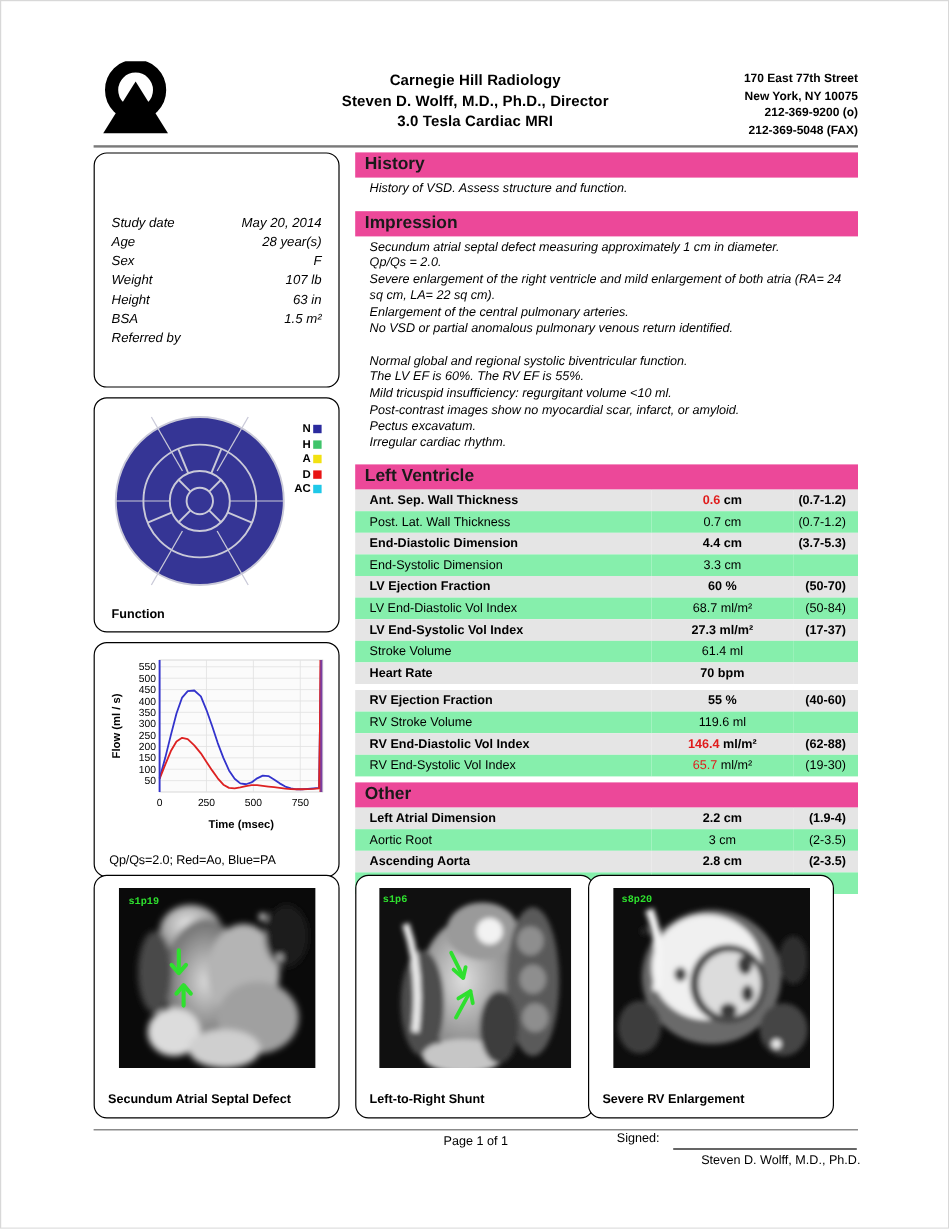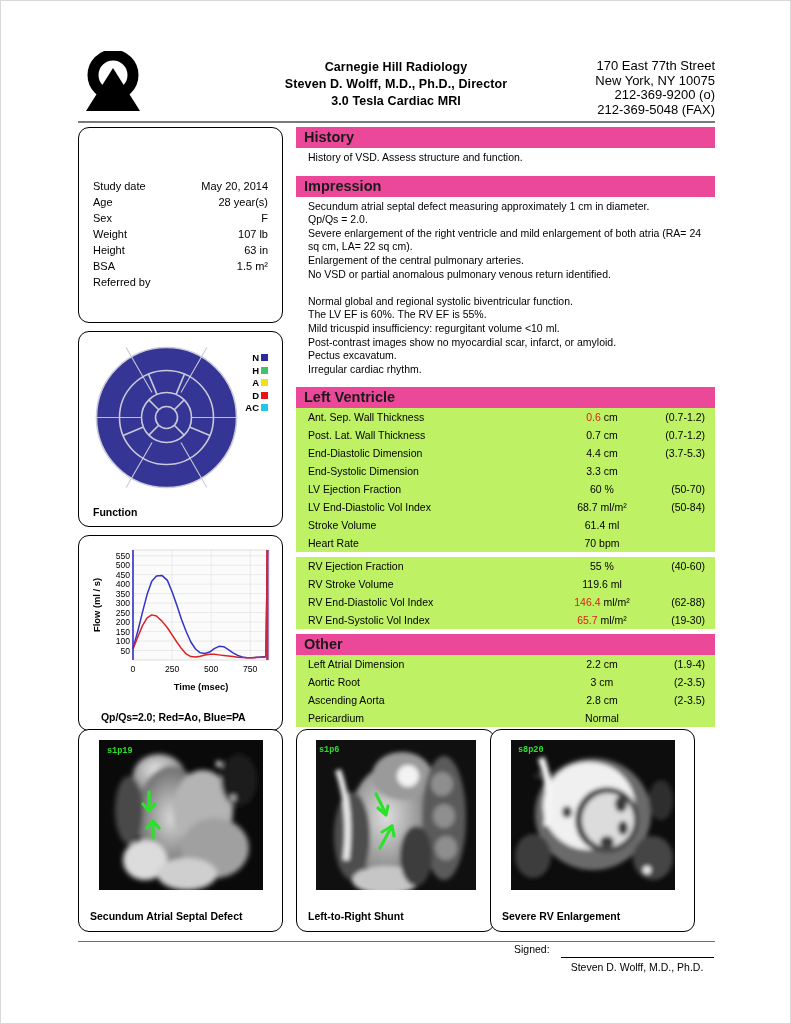--- a/index.html
+++ b/index.html
@@ -6,58 +6,58 @@
   body{width:791px;height:1024px;font-family:"Liberation Sans",sans-serif;color:#000;}
   .page{position:relative;width:791px;height:1024px;box-sizing:border-box;background:#fff;
         border:1px solid #d8d8d8;overflow:hidden;}
 
   
   .header{position:absolute;left:0;top:42px;width:791px;height:82px;}
   .logo{position:absolute;left:79px;top:8px;width:66px;height:62px;}
   .clinic{position:absolute;left:215px;top:16px;width:360px;text-align:center;}
   .clinic div{font-size:12.5px;font-weight:bold;line-height:17px;letter-spacing:.1px;}
   .addr{position:absolute;right:77px;top:16px;width:220px;text-align:right;}
-  .addr div{font-size:13px;line-height:14.5px;}
+  .addr div{font-size:10px;line-height:14.5px;font-weight:bold;}
   .hdr-rule{position:absolute;left:77px;top:120px;width:637px;height:2px;background:#7a7a7a;}
 
   
   .lcol{position:absolute;left:77px;top:126px;width:205px;}
   .card{border:1.6px solid #000;border-radius:11px;background:#fff;box-sizing:border-box;
         margin-bottom:8px;position:relative;}
   .card-demo{height:196px;}
   .demo-table{position:absolute;left:14px;top:50px;right:14px;}
-  .demo-row{display:flex;justify-content:space-between;font-size:11px;line-height:16px;}
+  .demo-row{display:flex;justify-content:space-between;font-size:11px;line-height:16px;font-style:italic;}
   .demo-row .k{text-align:left;}
   .demo-row .v{text-align:right;}
 
   .card-fn{height:196px;}
   .bulls{position:absolute;left:16px;top:14px;}
   .fn-legend{position:absolute;right:14px;top:20px;}
   .lg-row{display:flex;align-items:center;justify-content:flex-end;height:11.5px;margin-bottom:1px;}
   .lg-row .lab{font-size:9.5px;font-weight:bold;margin-right:2px;}
   .lg-row .sw{width:7px;height:7px;display:inline-block;}
   .card-cap{position:absolute;left:14px;bottom:8px;font-size:10.5px;font-weight:bold;}
 
   .card-flow{height:196px;}
   .flowwrap{position:absolute;left:8px;top:8px;}
-  .flow-cap{position:absolute;left:22px;bottom:7px;font-size:10.5px;font-weight:bold;letter-spacing:-.1px;}
+  .flow-cap{position:absolute;left:12px;bottom:7px;font-size:10.5px;font-weight:normal;letter-spacing:-.1px;}
 
   
   .rcol{position:absolute;left:295px;top:126px;width:419px;}
   .sec-head{background:#ec4899;height:21px;line-height:21px;padding-left:8px;
             font-size:14.5px;font-weight:bold;color:#1a1a1a;}
   .para{padding:3px 8px 6px 12px;}
-  .para p{margin:0;font-size:10.5px;line-height:13.6px;}
+  .para p{margin:0;font-size:10.5px;line-height:13.6px;font-style:italic;}
   .para p.sp{height:13.6px;}
   .blk{margin-bottom:5px;}
 
   .tbl{width:100%;border-collapse:collapse;}
   .tbl td{font-size:10.5px;padding:2px 0 2px 0;height:14px;}
-  .tbl tr.odd{background:#bef264;}
-  .tbl tr.even{background:#bef264;}
+  .tbl tr.odd{background:#e5e5e5;font-weight:bold;}
+  .tbl tr.even{background:#86efac;}
   .tbl td.lab{padding-left:12px;width:235px;}
   .tbl td.val{width:118px;text-align:center;}
   .tbl td.rng{text-align:right;padding-right:10px;}
   .abn{color:#e01b1b;}
 
   
   .imgrow{position:absolute;left:77px;top:728px;width:637px;height:205px;}
   .ipanel{position:absolute;top:0;height:203px;border:1.6px solid #000;border-radius:11px;
           background:#fff;box-sizing:border-box;}
   .ip1{left:0;width:205px;}
@@ -66,21 +66,21 @@
   .ipimg{position:absolute;left:50%;transform:translateX(-50%);top:10px;}
   .ipcap{position:absolute;left:11px;bottom:9px;font-size:10.5px;font-weight:bold;}
   .ovl{position:absolute;font-family:"Liberation Mono",monospace;font-size:8.5px;
        font-weight:bold;color:#2ee02e;}
 
   
   .foot-rule{position:absolute;left:77px;top:940px;width:637px;height:1px;background:#6f6f6f;}
   .pageno{position:absolute;left:0;top:944px;width:791px;text-align:center;font-size:10.5px;}
   .signed{position:absolute;left:513px;top:942px;font-size:10.5px;}
   .sigline{position:absolute;left:560px;top:956px;width:153px;height:1px;background:#000;}
-  .signame{position:absolute;left:556px;top:960px;width:160px;text-align:center;font-size:10.5px;}
+  .signame{position:absolute;left:556px;top:960px;width:160px;text-align:right;font-size:10.5px;}
 </style>
 </head>
 <body>
 
 <div class="page">
 
   <div class="header">
     <div class="logo">
       <svg width="66" height="62" viewBox="0 0 66 62">
         <circle cx="33" cy="24" r="20" fill="none" stroke="#000" stroke-width="11"></circle>
@@ -294,20 +294,25 @@
             <tr class="odd">
               <td class="lab">LV Ejection Fraction</td>
               <td class="val"><span>60</span><span> %</span></td>
               <td class="rng">(50-70)</td>
             </tr>
             <tr class="even">
               <td class="lab">LV End-Diastolic Vol Index</td>
               <td class="val"><span>68.7</span><span> ml/m²</span></td>
               <td class="rng">(50-84)</td>
             </tr>
+            <tr class="odd">
+              <td class="lab">LV End-Systolic Vol Index</td>
+              <td class="val"><span>27.3</span><span> ml/m²</span></td>
+              <td class="rng">(17-37)</td>
+            </tr>
             <tr class="even">
               <td class="lab">Stroke Volume</td>
               <td class="val"><span>61.4</span><span> ml</span></td>
               <td class="rng"></td>
             </tr>
             <tr class="odd">
               <td class="lab">Heart Rate</td>
               <td class="val"><span>70</span><span> bpm</span></td>
               <td class="rng"></td>
             </tr>
@@ -478,17 +483,18 @@
             <ellipse cx="150" cy="60" rx="12" ry="20" fill="#2e2e2e"></ellipse>
           </g>
         </svg>
       </div>
       <div class="ovl" style="left:27px;top:15px">s8p20</div>
       <div class="ipcap">Severe RV Enlargement</div>
     </div>
   </div>
 
   <div class="foot-rule"></div>
+  <div class="pageno">Page 1 of 1</div>
   <div class="signed">Signed:</div>
   <div class="sigline"></div>
   <div class="signame">Steven D. Wolff, M.D., Ph.D.</div>
 
 </div>
 
 </body></html>

